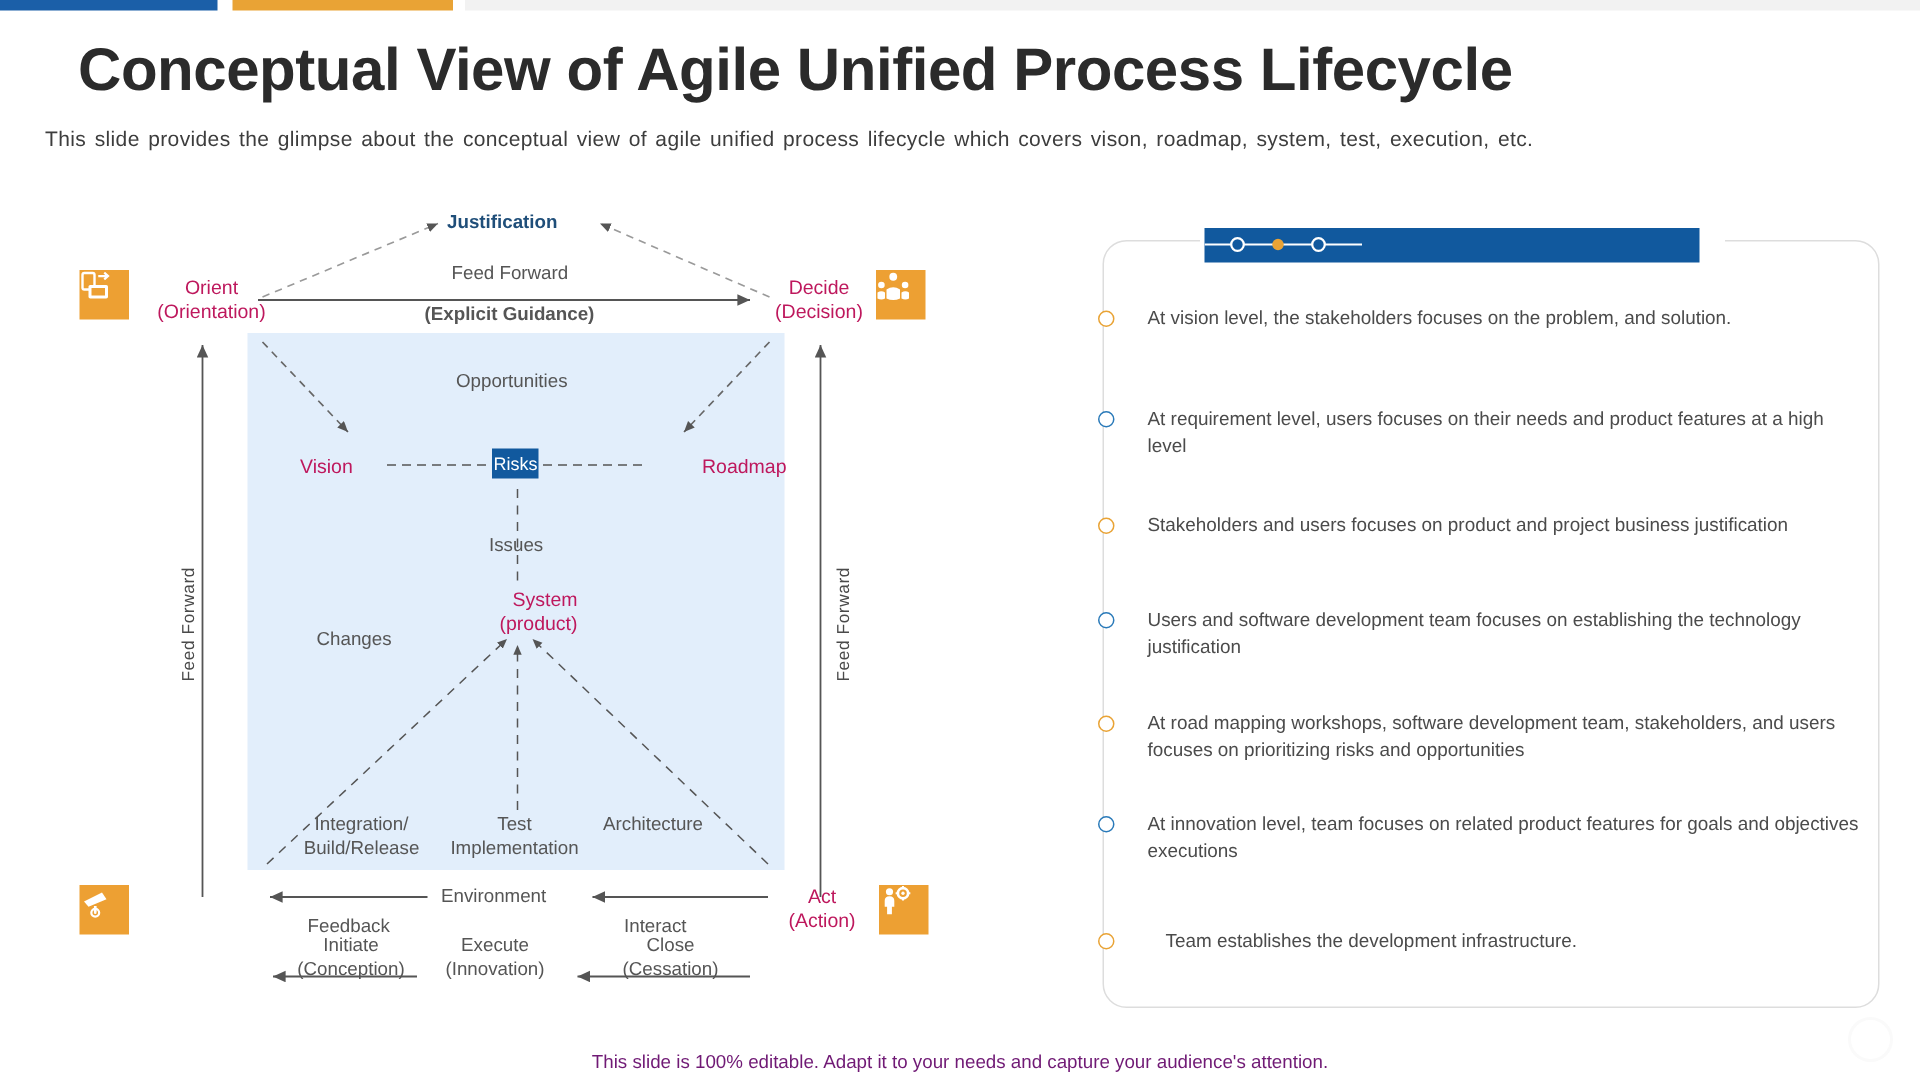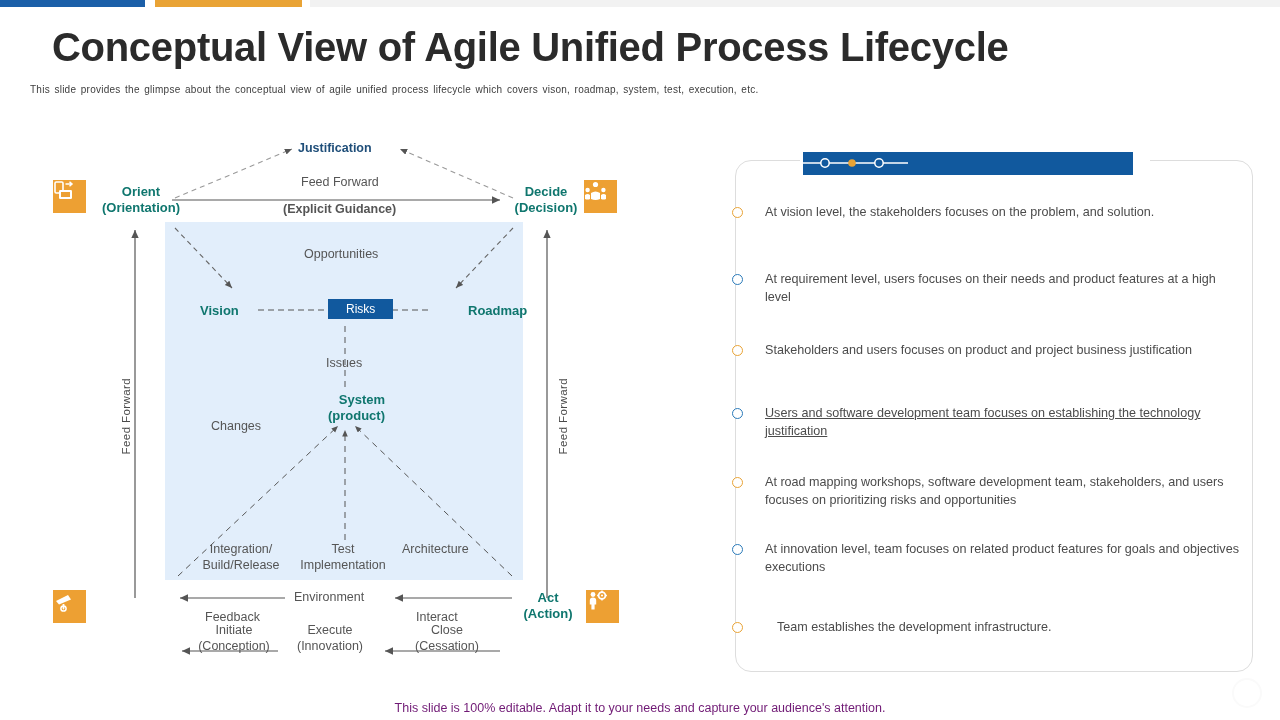--- a/index.html
+++ b/index.html
@@ -17,41 +17,41 @@
   .bar-grey   { position:absolute; left:310px; top:0; width:970px; height:7px; background:#f2f2f2; }
 
   
   .page-title {
     position:absolute; left:16px; top:25px;
     font-size:40px; font-weight:700; color:#2b2b2b;
     letter-spacing:-0.3px; white-space:nowrap;margin-left:36px;
   }
   .page-subtitle {
     position:absolute; left:30px; top:84px;
-    font-size:10px; color:#3d3d3d; white-space:nowrap;
+    font-size:14px; color:#3d3d3d; white-space:nowrap;
     letter-spacing:0.25px; word-spacing:1.5px;
   }
 
   
   #diagram { position:absolute; left:0; top:120px; width:680px; height:570px; }
   #diagram svg { position:absolute; left:0; top:0; }
 
   .dlabel { position:absolute; font-size:12.5px; color:#4a4a4a; white-space:nowrap;
             text-align:center; line-height:1.25; }
   .dlabel.bold { font-weight:bold; color:#1f4e79; }
-  .dlabel.navy { color:#0f766e; font-weight:bold; }
+  .dlabel.navy { color:#be185d; font-weight:normal; }
   .dlabel.plain{ color:#555; }
   .dlabel.big  { font-size:13px; }
 
   .vlabel { position:absolute; font-size:11.5px; color:#4a4a4a; white-space:nowrap;
             writing-mode:vertical-rl; transform:rotate(180deg); letter-spacing:0.4px; }
 
   .risk-box {
     position:absolute; background:#11599e; color:#fff; font-size:12px;
-    padding:4px 18px; font-weight:400; line-height:1;
+    padding:4px 1px; font-weight:400; line-height:1;
   }
 
   .icon-box {
     position:absolute; width:33px; height:33px; background:#eda033;
     display:flex; align-items:center; justify-content:center;
   }
   .icon-box svg { display:block; }
 
   
   #rightpanel { position:absolute; left:725px; top:148px; width:535px; height:530px; }
@@ -255,21 +255,21 @@
     </div>
 
     <div id="bullets">
         <div class="bullet-dot" style="left: 7px; top: 59px;"></div>
         <div class="bullet-text" style="top: 55px;">At vision level, the stakeholders focuses on the problem,  and solution.</div>
         <div class="bullet-dot blue" style="left: 7px; top: 126px;"></div>
         <div class="bullet-text" style="top: 122px;">At requirement level, users focuses on their needs and product features at a high level</div>
         <div class="bullet-dot" style="left: 7px; top: 197px;"></div>
         <div class="bullet-text" style="top: 193px;">Stakeholders and users focuses on product and project business justification</div>
         <div class="bullet-dot blue" style="left: 7px; top: 260px;"></div>
-        <div class="bullet-text" style="top: 256px; text-decoration: underline;">Users and software development team focuses on establishing the technology justification</div>
+        <div class="bullet-text" style="top: 256px;">Users and software development team focuses on establishing the technology justification</div>
         <div class="bullet-dot" style="left: 7px; top: 329px;"></div>
         <div class="bullet-text" style="top: 325px;">At road mapping workshops, software development team, stakeholders, and users focuses on prioritizing risks and opportunities</div>
         <div class="bullet-dot blue" style="left: 7px; top: 396px;"></div>
         <div class="bullet-text" style="top: 392px;">At innovation level, team focuses on related product features for goals and objectives executions</div>
         <div class="bullet-dot" style="left: 7px; top: 474px;"></div>
         <div class="bullet-text" style="top: 470px; margin-left: 12px;">Team establishes the development infrastructure.</div>
       </div>
   </div>
 
   <div class="footer">This slide is 100% editable. Adapt it to your needs and capture your audience's attention.</div>

